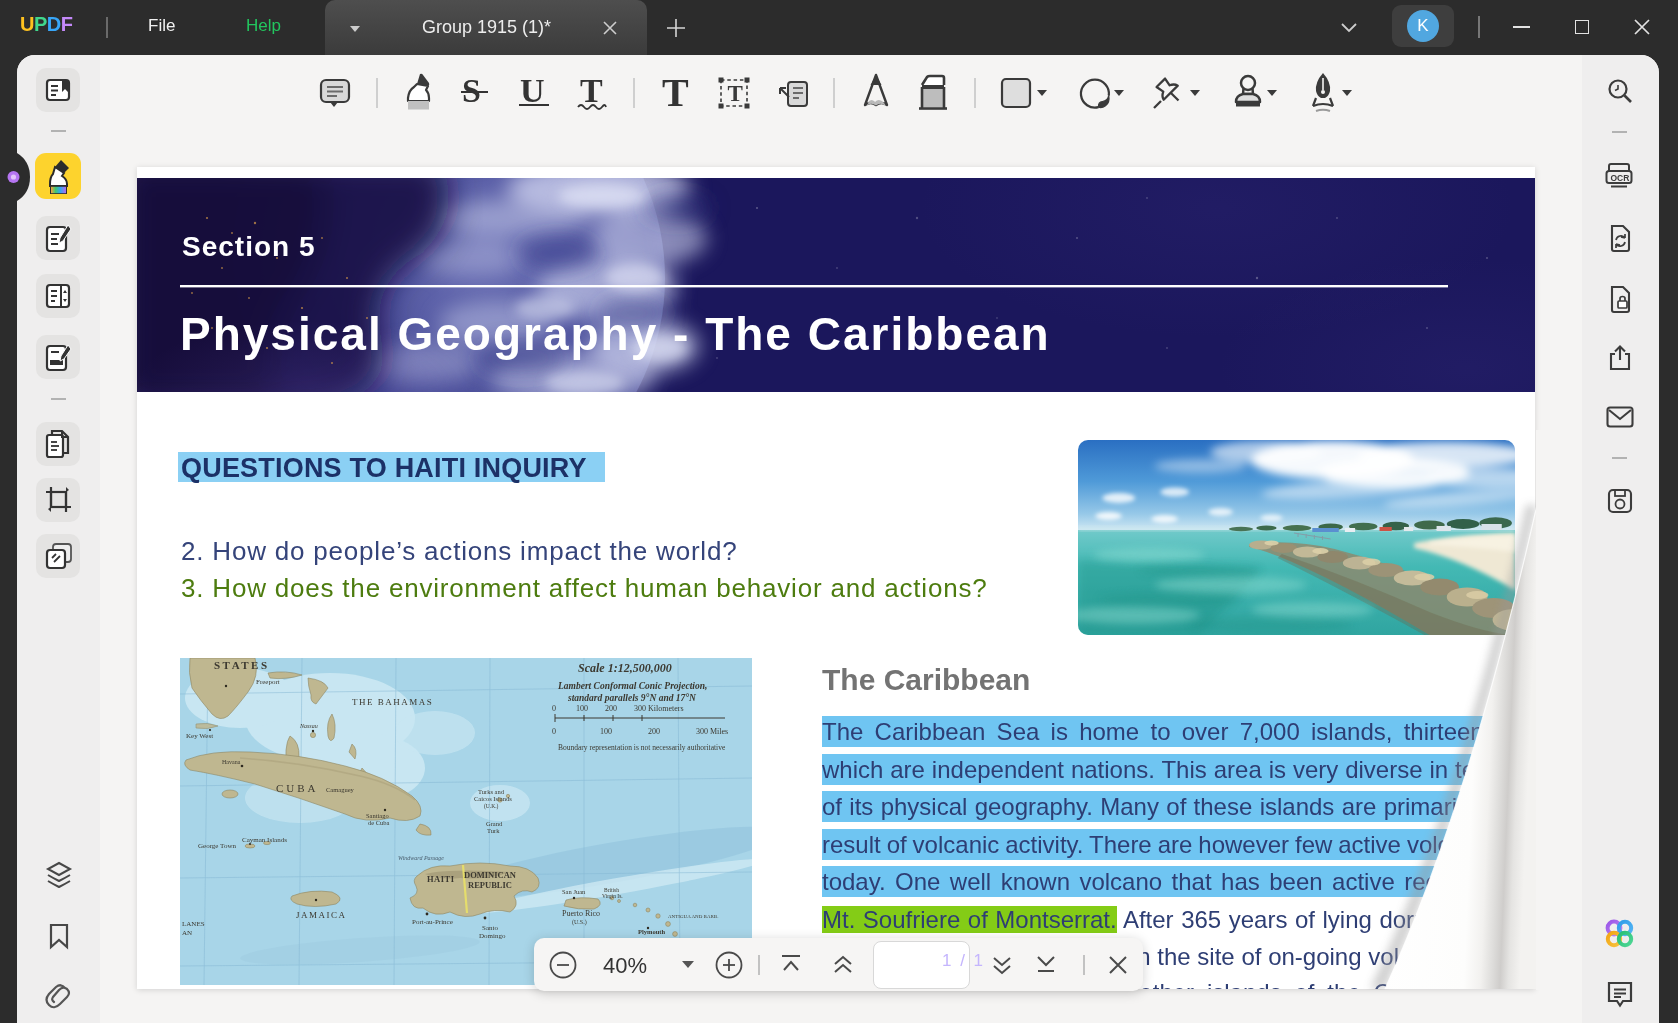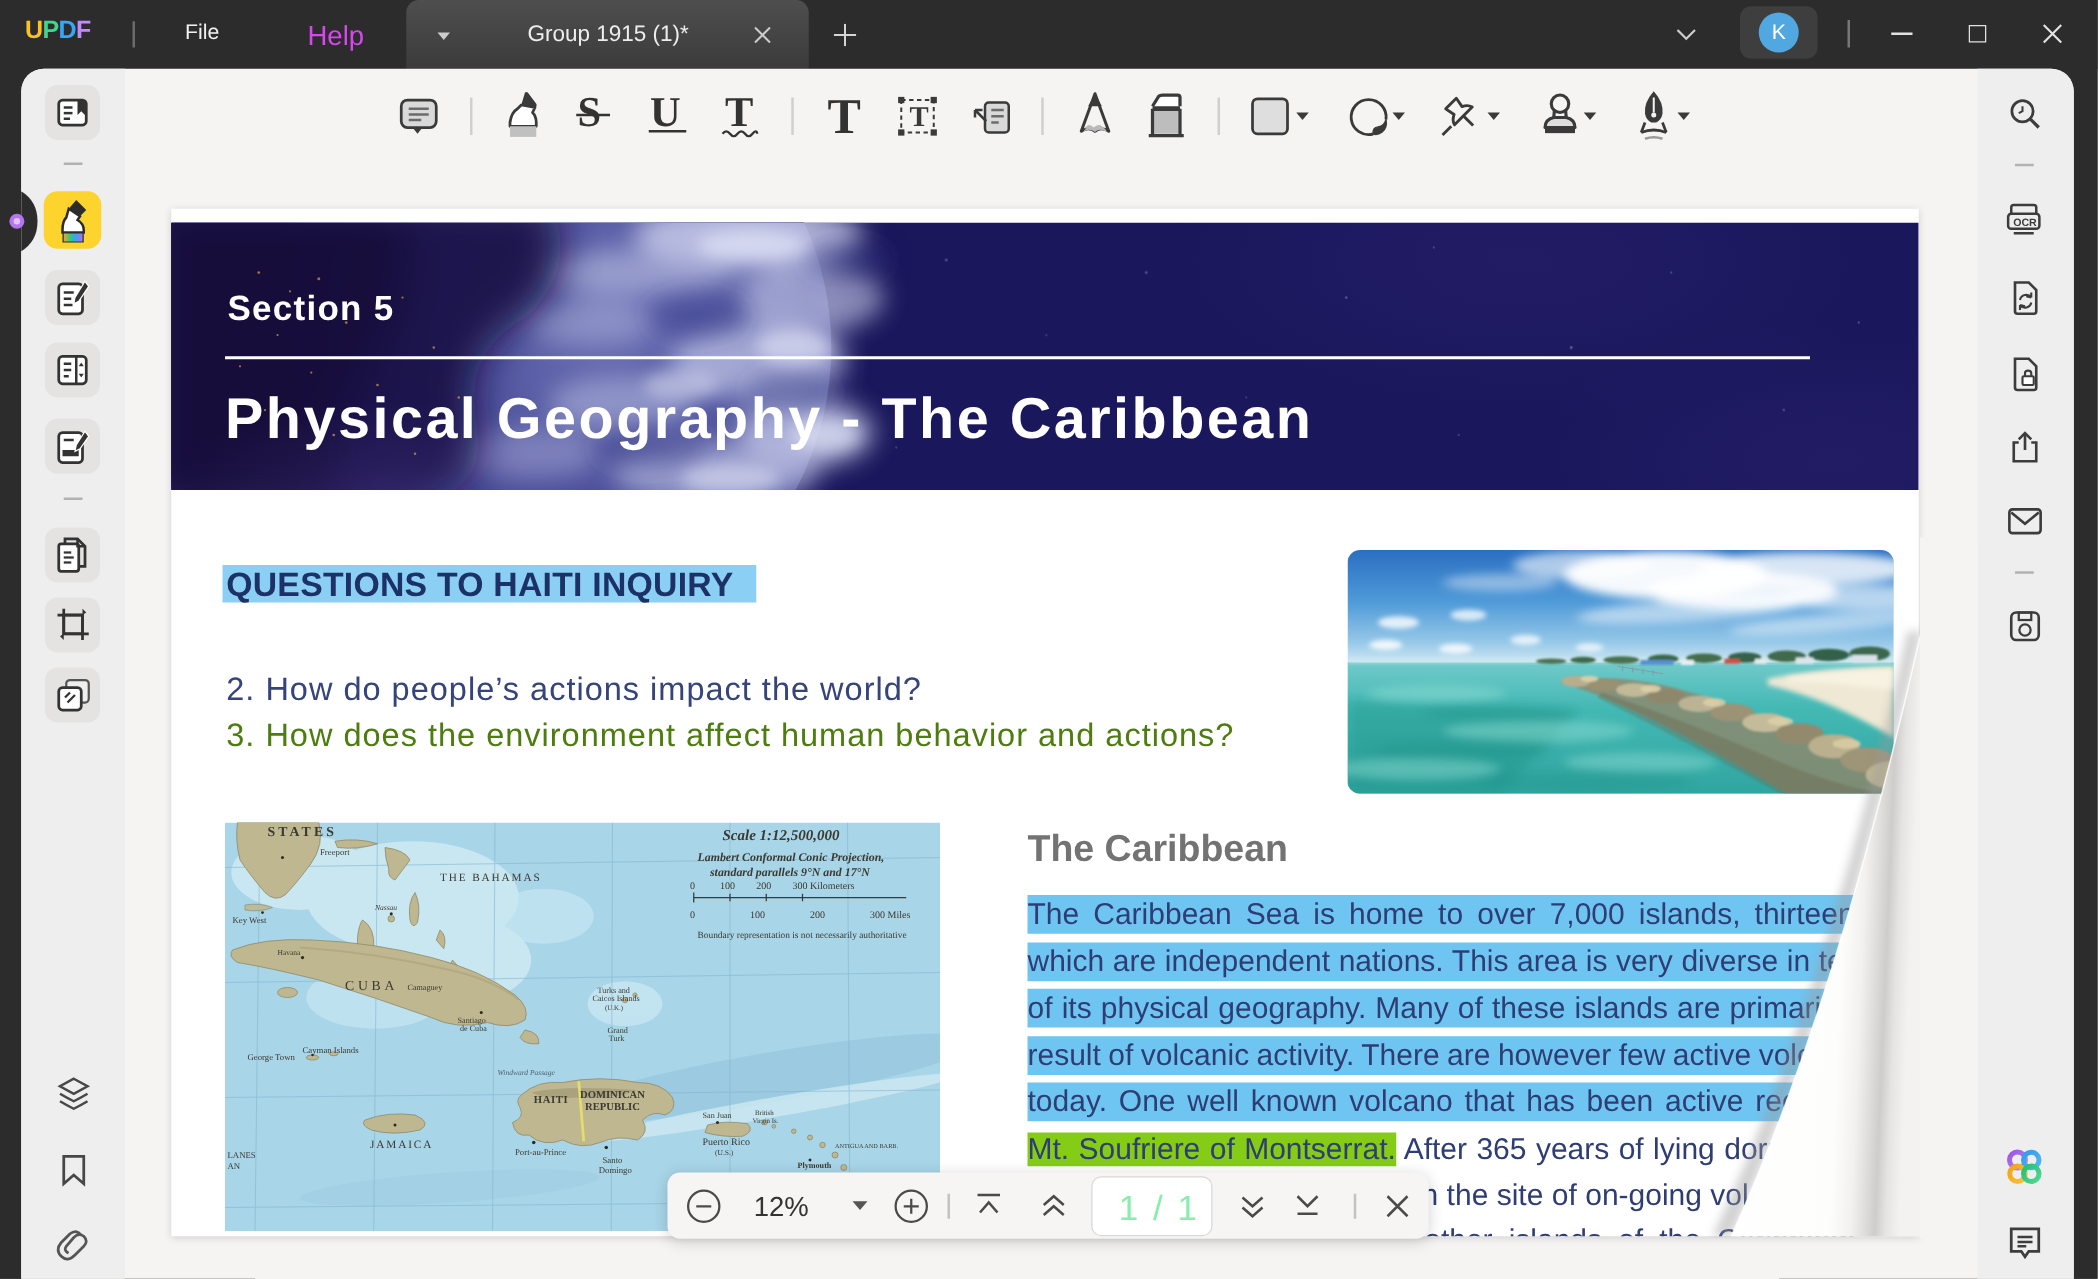--- a/index.html
+++ b/index.html
@@ -8,21 +8,21 @@
 .hl{background:#6fc5f2;padding:0;}
 .hl2{background:#84cc16;}
 </style>
 </head>
 <body>
 
 <div class="abs" id="titlebar" style="left:0;top:0;width:1678px;height:55px;background:#2c2c2c;"></div>
 <div class="abs" style="left:20px;top:13px;font-size:20px;font-weight:bold;letter-spacing:-0.5px;"><span style="color:#fec21f">U</span><span style="color:#40d78c">P</span><span style="color:#38a6f8">D</span><span style="color:#c489fa">F</span></div>
 <div class="abs" style="left:106px;top:17px;width:2px;height:21px;background:#6a6a6a;"></div>
 <div class="abs" style="left:148px;top:16px;font-size:17px;color:#f1f1f1;">File</div>
-<div class="abs" style="left:246px;top:16px;font-size:22px;color:#d946ef;">Help</div>
+<div class="abs" style="left:246px;top:16px;font-size:17px;color:#22c55e;">Help</div>
 
 <div class="abs" style="left:325px;top:0;width:322px;height:55px;background:linear-gradient(#4e4e4e,#3b3b3b);border-radius:10px 10px 0 0;"></div>
 <div class="abs" style="left:350px;top:26px;width:0;height:0;border-left:5.5px solid transparent;border-right:5.5px solid transparent;border-top:6px solid #cccccc;"></div>
 <div class="abs" style="left:422px;top:17px;font-size:18px;color:#ededed;">Group 1915 (1)*</div>
 <svg class="abs" style="left:603px;top:21px" width="14" height="14">
     <path d="M1,1 L13,13 M13,1 L1,13" stroke="#cdcdcd" stroke-width="1.6"></path>
   </svg>
 <svg class="abs" style="left:667px;top:19px" width="18" height="18">
     <path d="M9,0 V18 M0,9 H18" stroke="#d5d5d5" stroke-width="1.6"></path>
   </svg>
@@ -687,37 +687,37 @@
   <path d="M207,75 Q140,372 55,559" fill="none" stroke="#ffffff" stroke-width="1.2" opacity="0.8"></path>
 </svg>
 
 <div class="abs" style="left:1536px;top:430px;width:46px;height:560px;background:#f5f4f3;"></div>
 
 <div class="abs" id="bottombar" style="left:534px;top:938px;width:609px;height:53px;background:#f6f5f4;border-radius:10px;box-shadow:0 2px 12px rgba(0,0,0,0.18);"></div>
 <svg class="abs" style="left:549px;top:951px" width="28" height="28">
     <circle cx="14" cy="14" r="12.5" fill="none" stroke="#4a4a4a" stroke-width="1.8"></circle>
     <line x1="8" y1="14" x2="20" y2="14" stroke="#4a4a4a" stroke-width="1.8"></line>
   </svg>
-<div class="abs" style="left:603px;top:953px;font-size:22px;color:#333;">12%</div>
+<div class="abs" style="left:603px;top:953px;font-size:22px;color:#333;">40%</div>
 <div class="abs" style="left:682px;top:961px;width:0;height:0;border-left:6px solid transparent;border-right:6px solid transparent;border-top:7px solid #555;"></div>
 <svg class="abs" style="left:715px;top:951px" width="28" height="28">
     <circle cx="14" cy="14" r="12.5" fill="none" stroke="#4a4a4a" stroke-width="1.8"></circle>
     <line x1="8" y1="14" x2="20" y2="14" stroke="#4a4a4a" stroke-width="1.8"></line>
     <line x1="14" y1="8" x2="14" y2="20" stroke="#4a4a4a" stroke-width="1.8"></line>
   </svg>
 <div class="abs" style="left:758px;top:955px;width:1.5px;height:20px;background:#c2c2c2;"></div>
 <svg class="abs" style="left:779px;top:953px" width="24" height="24">
     <path d="M3,3 H21" stroke="#4a4a4a" stroke-width="2"></path>
     <path d="M5,17 L12,9 L19,17" fill="none" stroke="#4a4a4a" stroke-width="2"></path>
   </svg>
 <svg class="abs" style="left:830px;top:951px" width="26" height="28">
     <path d="M5,13 L13,6 L21,13 M5,21 L13,14 L21,21" fill="none" stroke="#4a4a4a" stroke-width="2"></path>
   </svg>
 <div class="abs" style="left:873px;top:941px;width:95px;height:46px;background:#ffffff;border:1px solid #d8d8d8;border-radius:8px;"></div>
-<div class="abs" style="left:895px;top:951px;font-size:28px;color:#86efac;letter-spacing:2px;">1 / 1</div>
+<div class="abs" style="left:942px;top:951px;font-size:17px;color:#c4b5fd;letter-spacing:2px;">1 / 1</div>
 <svg class="abs" style="left:989px;top:951px" width="26" height="28">
     <path d="M5,7 L13,14 L21,7 M5,15 L13,22 L21,15" fill="none" stroke="#4a4a4a" stroke-width="2"></path>
   </svg>
 <svg class="abs" style="left:1034px;top:951px" width="24" height="28">
     <path d="M4,6 L12,14 L20,6" fill="none" stroke="#4a4a4a" stroke-width="2"></path>
     <path d="M4,20 H20" stroke="#4a4a4a" stroke-width="2"></path>
   </svg>
 <div class="abs" style="left:1083px;top:955px;width:1.5px;height:20px;background:#c2c2c2;"></div>
 <svg class="abs" style="left:1108px;top:955px" width="20" height="20">
     <path d="M2,2 L18,18 M18,2 L2,18" stroke="#4a4a4a" stroke-width="2"></path>

